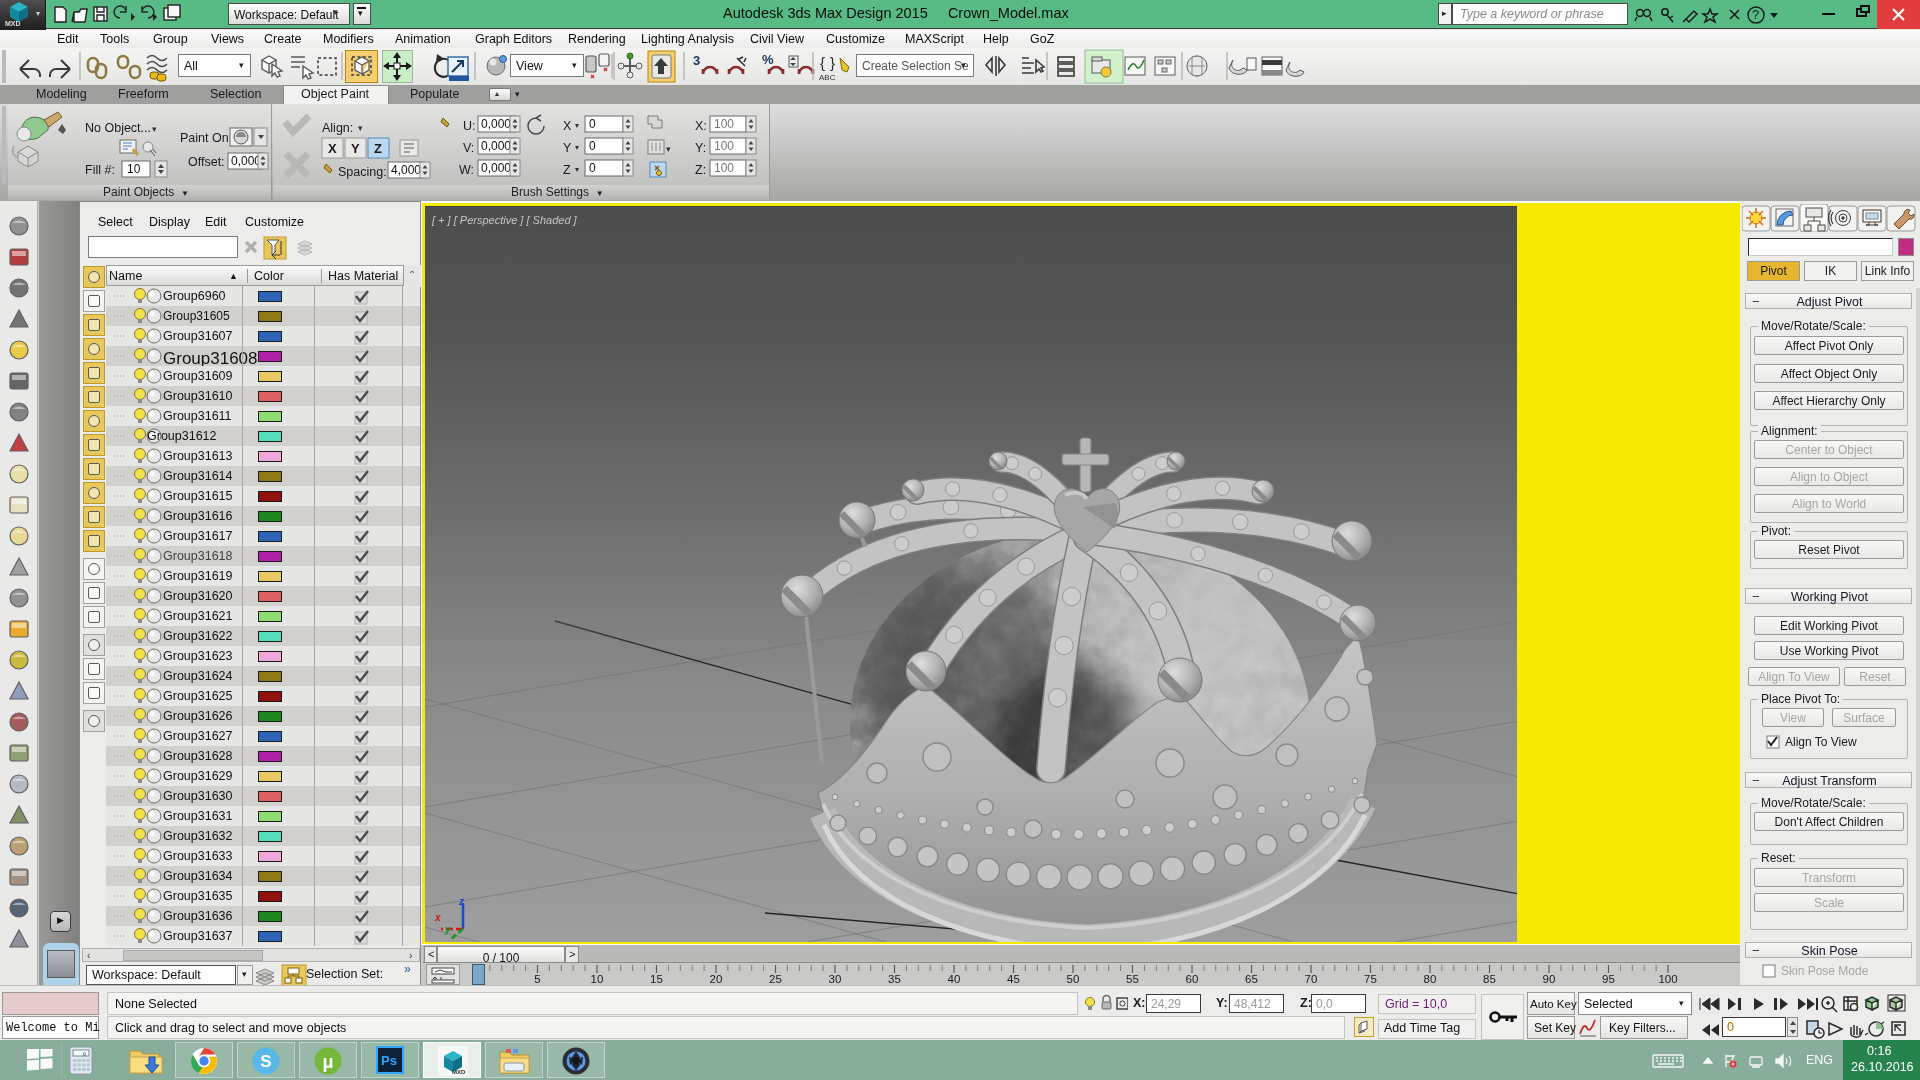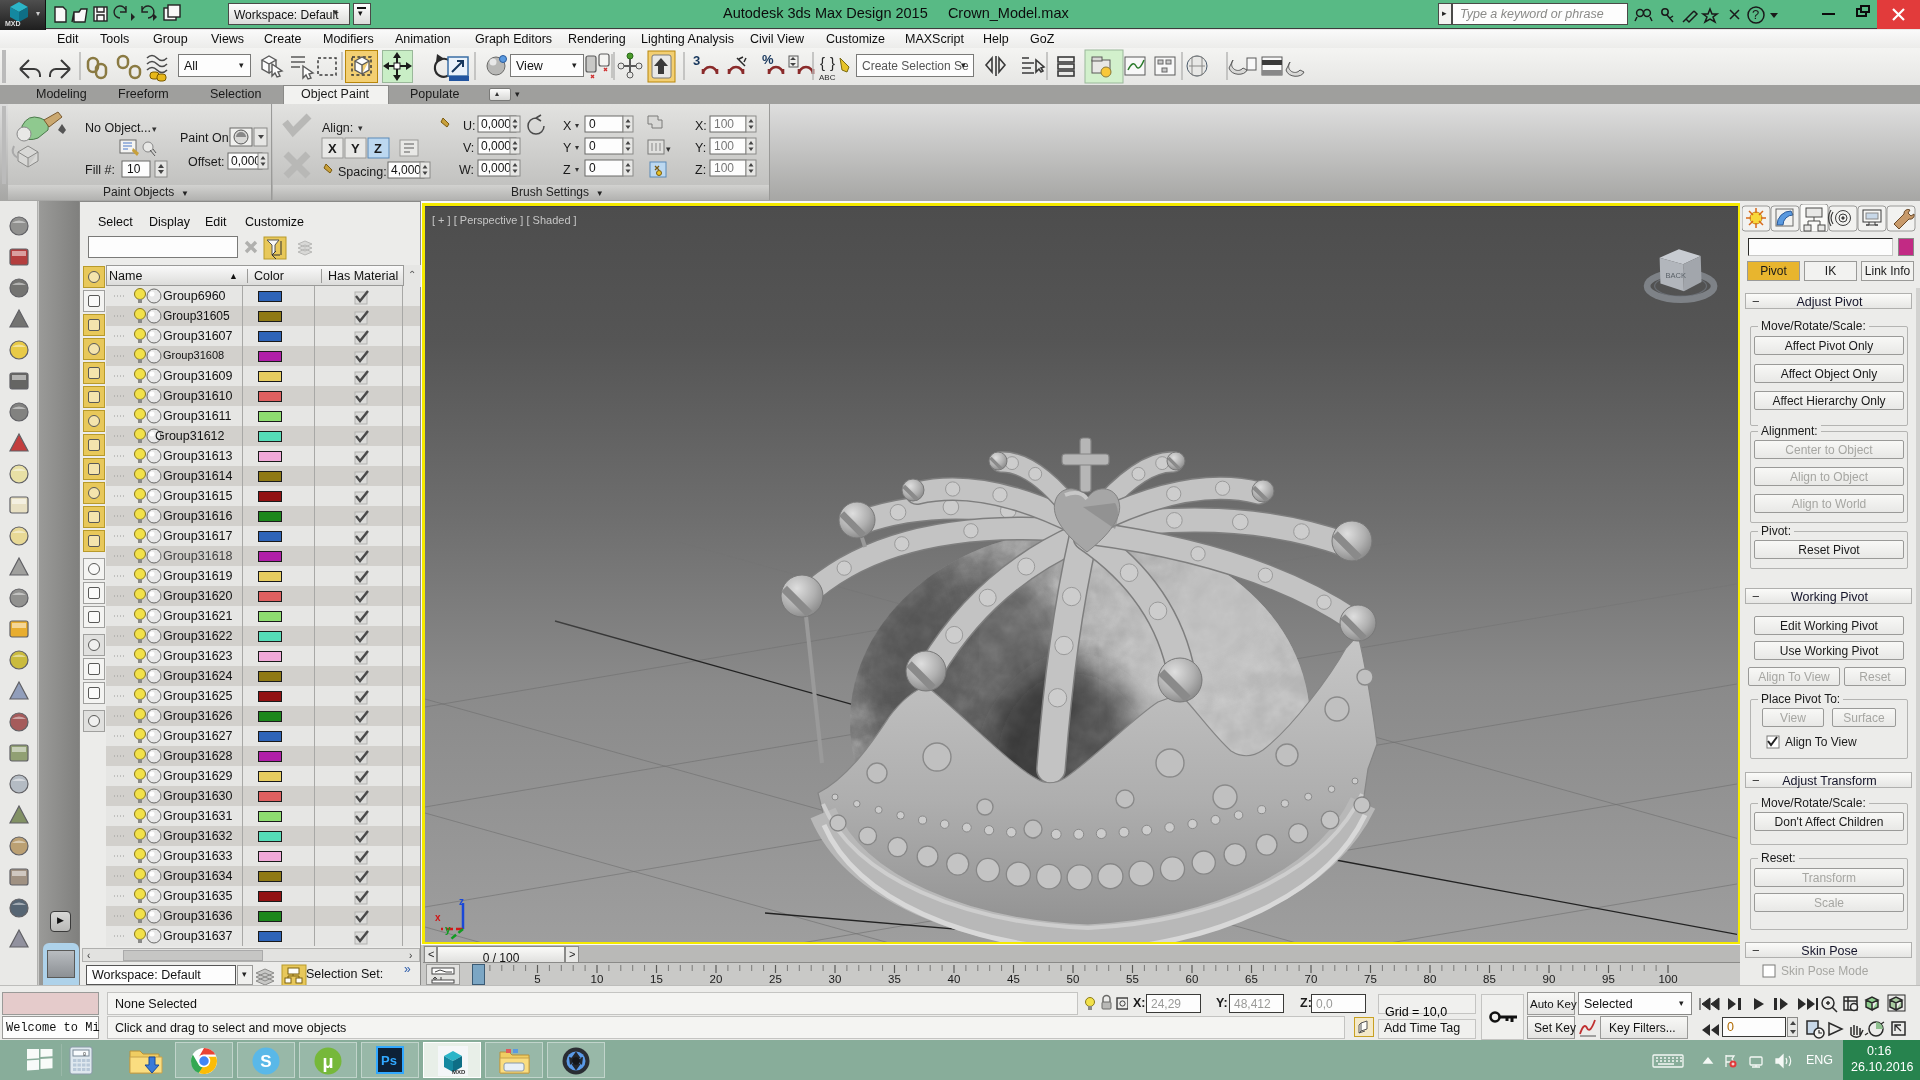--- a/index.html
+++ b/index.html
@@ -656,21 +656,21 @@
           </svg>
         </div>
         <div class="abs" style="left:0;top:60px;width:314px;height:20px;background:#d2d0cc;">
           <svg class="abs" style="left:0;top:0" width="60" height="20" viewBox="0 0 60 20">
             <path d="M8,10 h10" stroke="#9a9a98" stroke-dasharray="1,2" fill="none"></path>
             <circle cx="34" cy="8" r="5.5" fill="#f2e14a" stroke="#8a7a1a"></circle>
             <rect x="32" y="13" width="4" height="4" fill="#8a8a88"></rect>
             <circle cx="48" cy="10" r="7" fill="#e8e8e8" stroke="#6a6a68"></circle>
             <circle cx="46" cy="8" r="2.5" fill="#fff"></circle>
           </svg>
-          <span class="txt" style="left:57px;top:3px;font-size:11px;color:#111;">Group31608</span>
+          <span class="txt" style="left:57px;top:3px;font-size:17px;color:#111;">Group31608</span>
           <div class="bx" style="left:152px;top:5px;width:24px;height:11px;background:#b01fa8;border:1px solid #1a1a1a;"></div>
           <svg class="abs" style="left:246px;top:2px" width="20" height="17" viewBox="0 0 20 17">
             <rect x="3" y="4" width="12" height="12" fill="#dcdcda" stroke="#b2b2b0"></rect>
             <path d="M4,8 l4,5 l8,-10" stroke="#4a4a4a" stroke-width="2.4" fill="none"></path>
           </svg>
         </div>
         <div class="abs" style="left:0;top:80px;width:314px;height:20px;background:#e6e6e4;">
           <svg class="abs" style="left:0;top:0" width="60" height="20" viewBox="0 0 60 20">
             <path d="M8,10 h10" stroke="#9a9a98" stroke-dasharray="1,2" fill="none"></path>
             <circle cx="34" cy="8" r="5.5" fill="#f2e14a" stroke="#8a7a1a"></circle>
@@ -716,21 +716,21 @@
           </svg>
         </div>
         <div class="abs" style="left:0;top:140px;width:314px;height:20px;background:#d2d0cc;">
           <svg class="abs" style="left:0;top:0" width="60" height="20" viewBox="0 0 60 20">
             <path d="M8,10 h10" stroke="#9a9a98" stroke-dasharray="1,2" fill="none"></path>
             <circle cx="34" cy="8" r="5.5" fill="#f2e14a" stroke="#8a7a1a"></circle>
             <rect x="32" y="13" width="4" height="4" fill="#8a8a88"></rect>
             <circle cx="48" cy="10" r="7" fill="#e8e8e8" stroke="#6a6a68"></circle>
             <circle cx="46" cy="8" r="2.5" fill="#fff"></circle>
           </svg>
-          <span class="txt" style="left:49px;top:3px;font-size:12.5px;color:#111;">Group31612</span>
+          <span class="txt" style="left:41px;top:3px;font-size:12.5px;color:#111;">Group31612</span>
           <div class="bx" style="left:152px;top:5px;width:24px;height:11px;background:#55dcb8;border:1px solid #1a1a1a;"></div>
           <svg class="abs" style="left:246px;top:2px" width="20" height="17" viewBox="0 0 20 17">
             <rect x="3" y="4" width="12" height="12" fill="#dcdcda" stroke="#b2b2b0"></rect>
             <path d="M4,8 l4,5 l8,-10" stroke="#4a4a4a" stroke-width="2.4" fill="none"></path>
           </svg>
         </div>
         <div class="abs" style="left:0;top:160px;width:314px;height:20px;background:#e6e6e4;">
           <svg class="abs" style="left:0;top:0" width="60" height="20" viewBox="0 0 60 20">
             <path d="M8,10 h10" stroke="#9a9a98" stroke-dasharray="1,2" fill="none"></path>
             <circle cx="34" cy="8" r="5.5" fill="#f2e14a" stroke="#8a7a1a"></circle>
@@ -1135,21 +1135,21 @@
             <path d="M41,11 v2 m-5,2 v-2 h11 v2"></path>
           </g>
       </svg>
       <span class="txt" style="left:324px;top:-1px;font-size:12px;color:#2a5aaa;">»</span>
       <span class="txt" style="left:226px;top:4px;font-size:12.5px;color:#111;">Selection Set:</span>
     </div>
   </div>
 
   <div class="bx" id="viewport" style="left:421px;top:201px;width:1320px;height:744px;background:#fafafa;">
     <div class="bx" style="left:1px;top:2px;width:1318px;height:741px;background:#f5ea00;"></div>
-    <div class="bx" id="vpinner" style="left:4px;top:5px;width:1313px;height:736px;border-top:1px solid #3a3a4e;box-sizing:border-box;background:linear-gradient(#4d4d4d,#555555 18%,#6e6e6e 42%,#8a8a8a 65%,#9e9e9e 100%);overflow:hidden;">
+    <div class="bx" id="vpinner" style="left:4px;top:5px;width:1092px;height:736px;border-top:1px solid #3a3a4e;box-sizing:border-box;background:linear-gradient(#4d4d4d,#555555 18%,#6e6e6e 42%,#8a8a8a 65%,#9e9e9e 100%);overflow:hidden;font-style:italic;">
       <div id="vpsvg" class="abs" style="left:0;top:0;width:1312px;height:737px;"><svg width="1312" height="737" viewBox="0 0 1312 737">
             <defs>
               <radialGradient id="gDome" cx="60%" cy="38%" r="75%">
                 <stop offset="0%" stop-color="#c2c2c2"></stop>
                 <stop offset="40%" stop-color="#adadad"></stop>
                 <stop offset="75%" stop-color="#8e8e8e"></stop>
                 <stop offset="100%" stop-color="#757575"></stop>
               </radialGradient>
               <radialGradient id="gBall" cx="38%" cy="32%" r="80%">
                 <stop offset="0%" stop-color="#dedede"></stop>
@@ -1659,21 +1659,21 @@
       </div>
     <span class="txt" style="left:1216px;top:10px;font-size:12.5px;font-weight:bold;color:#1a1a1a;">Y:</span>
     <div class="bx" style="left:1229px;top:8px;width:55px;height:19px;background:#fdfdfd;border:1px solid #3a3a38;">
         <span class="txt" style="left:4px;top:2px;font-size:12px;color:#9a9a98;">48,412</span>
       </div>
     <span class="txt" style="left:1300px;top:10px;font-size:12.5px;font-weight:bold;color:#1a1a1a;">Z:</span>
     <div class="bx" style="left:1311px;top:8px;width:55px;height:19px;background:#fdfdfd;border:1px solid #3a3a38;">
         <span class="txt" style="left:4px;top:2px;font-size:12px;color:#9a9a98;">0,0</span>
       </div>
     <div class="bx" style="left:1378px;top:8px;width:98px;height:20px;background:#f0f0ee;border:1px solid #c4c4c2;">
-      <span class="txt" style="left:6px;top:2px;font-size:12.5px;color:#000000;margin-top:8px;">Grid = 10,0</span>
+      <span class="txt" style="left:6px;top:2px;font-size:12.5px;color:#701a75;">Grid = 10,0</span>
       </div>
     <div class="bx" style="left:1378px;top:33px;width:98px;height:20px;background:#f0f0ee;border:1px solid #c4c4c2;"></div>
 
     <div class="bx" style="left:1481px;top:8px;width:43px;height:46px;background:#f0f0ee;border:1px solid #c4c4c2;">
       <svg class="abs" style="left:7px;top:14px" width="30" height="16" viewBox="0 0 30 16">
         <circle cx="6" cy="8" r="4.5" fill="none" stroke="#111" stroke-width="2.6"></circle>
         <path d="M10,8 h18 m-5,0 v5 m-5,-5 v4" stroke="#111" stroke-width="3" fill="none"></path>
       </svg>
     </div>
 

